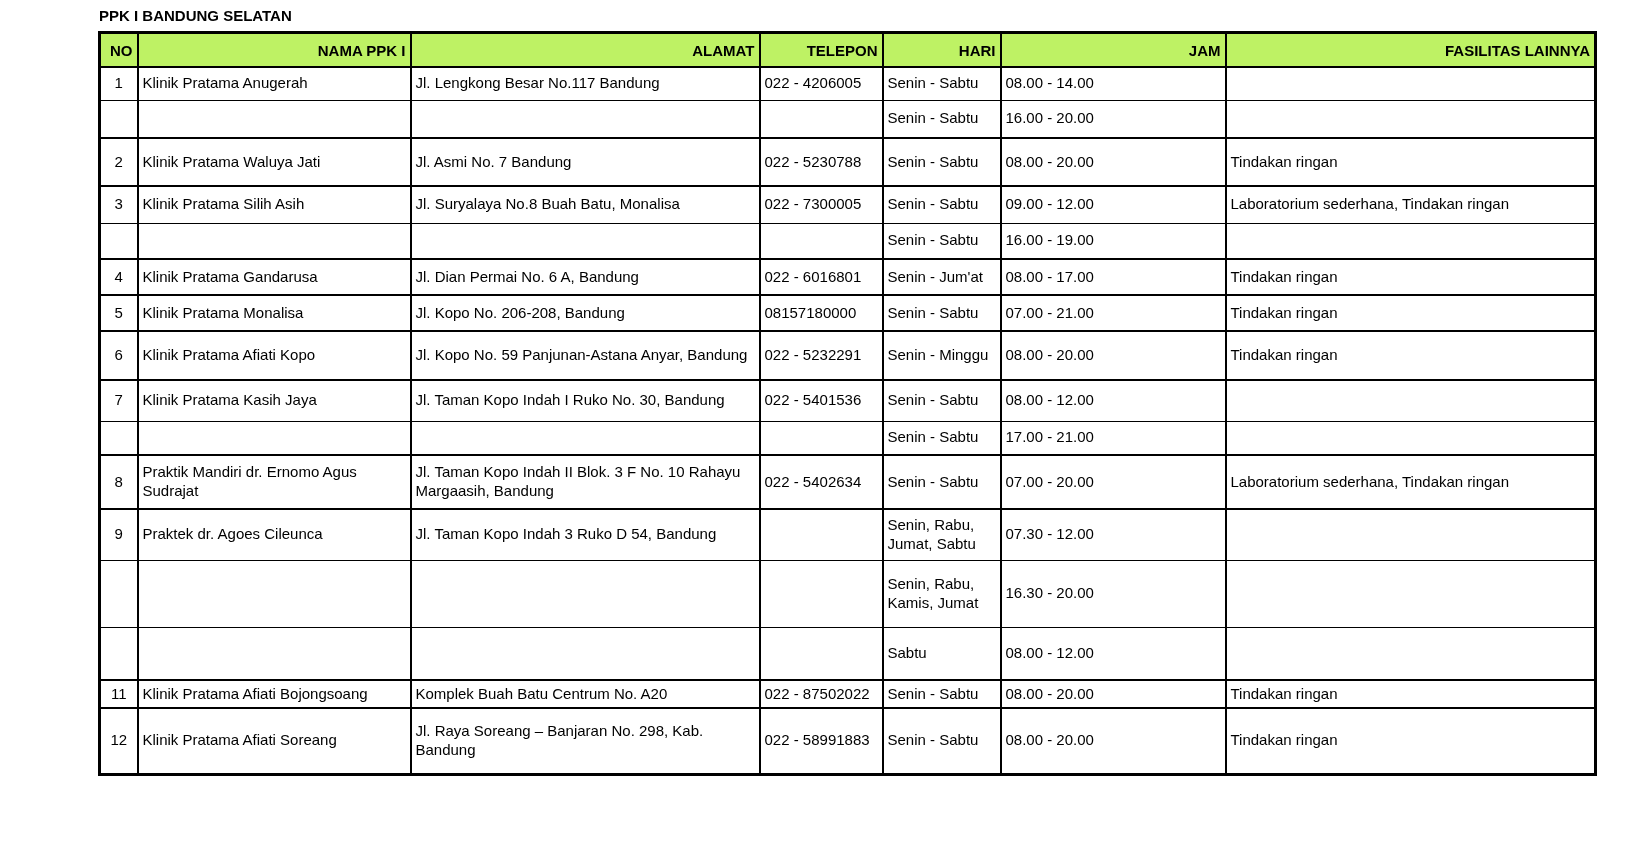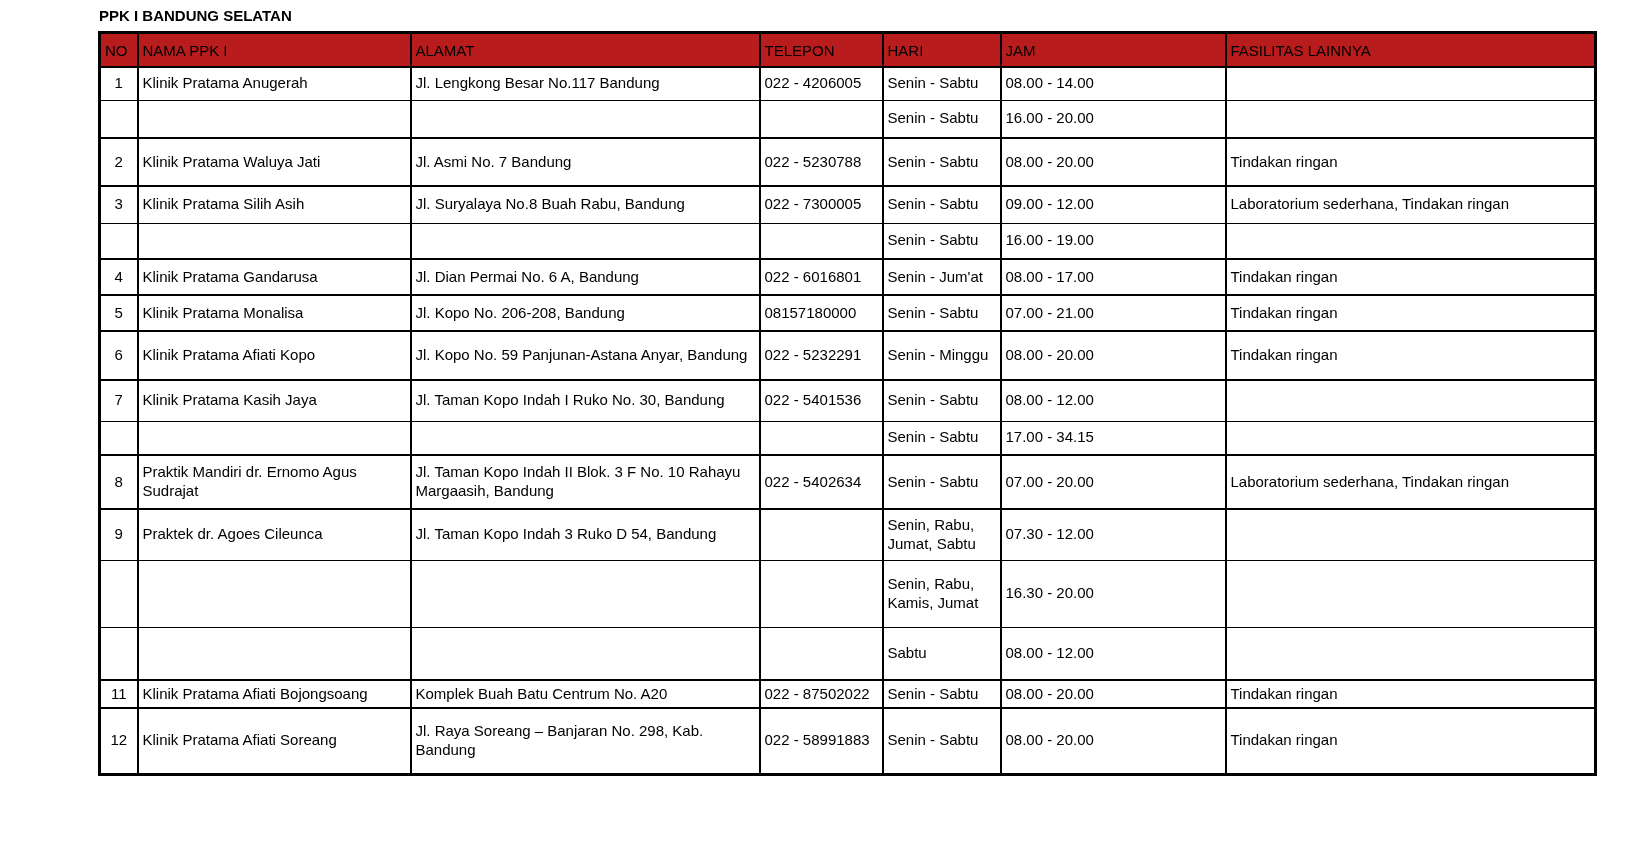--- a/index.html
+++ b/index.html
@@ -23,25 +23,25 @@
     letter-spacing: 0px;
     margin: 0 0 7px 1px;
     white-space: nowrap;
   }
   table.ppk-table {
     border-collapse: collapse;
     table-layout: fixed;
     border: 3px solid #000000;
   }
   table.ppk-table th {
-    background: #b91c1c;
+    background: #bef264;
     border: 2px solid #000000;
     font-size: 15px;
-    font-weight: normal;
-    text-align: left;
+    font-weight: bold;
+    text-align: right;
     vertical-align: middle;
     padding: 2px 4px;
     height: 28px;
     overflow: hidden;
   }
   table.ppk-table td {
     border-left: 2px solid #000000;
     border-top: 2px solid #000000;
     font-size: 15px;
     font-weight: normal;
@@ -118,21 +118,21 @@
           <td class="col-nama">Klinik Pratama Waluya Jati</td>
           <td class="col-alamat">Jl. Asmi No. 7 Bandung</td>
           <td class="col-telepon">022 - 5230788</td>
           <td class="col-hari">Senin - Sabtu</td>
           <td class="col-jam">08.00 - 20.00</td>
           <td class="col-fasilitas">Tindakan ringan</td>
         </tr>
         <tr style="height: 37px;">
           <td class="col-no">3</td>
           <td class="col-nama">Klinik Pratama Silih Asih</td>
-          <td class="col-alamat">Jl. Suryalaya No.8 Buah Rabu, Bandung</td>
+          <td class="col-alamat">Jl. Suryalaya No.8 Buah Batu, Monalisa</td>
           <td class="col-telepon">022 - 7300005</td>
           <td class="col-hari">Senin - Sabtu</td>
           <td class="col-jam">09.00 - 12.00</td>
           <td class="col-fasilitas">Laboratorium sederhana, Tindakan ringan</td>
         </tr>
         <tr class="sub-row" style="height: 36px;">
           <td class="col-no"></td>
           <td class="col-nama"></td>
           <td class="col-alamat"></td>
           <td class="col-telepon"></td>
@@ -175,21 +175,21 @@
           <td class="col-hari">Senin - Sabtu</td>
           <td class="col-jam">08.00 - 12.00</td>
           <td class="col-fasilitas"></td>
         </tr>
         <tr class="sub-row" style="height: 34px;">
           <td class="col-no"></td>
           <td class="col-nama"></td>
           <td class="col-alamat"></td>
           <td class="col-telepon"></td>
           <td class="col-hari">Senin - Sabtu</td>
-          <td class="col-jam">17.00 - 34.15</td>
+          <td class="col-jam">17.00 - 21.00</td>
           <td class="col-fasilitas"></td>
         </tr>
         <tr style="height: 54px;">
           <td class="col-no">8</td>
           <td class="col-nama">Praktik Mandiri dr. Ernomo Agus Sudrajat</td>
           <td class="col-alamat">Jl. Taman Kopo Indah II Blok. 3 F No. 10 Rahayu Margaasih, Bandung</td>
           <td class="col-telepon">022 - 5402634</td>
           <td class="col-hari">Senin - Sabtu</td>
           <td class="col-jam">07.00 - 20.00</td>
           <td class="col-fasilitas">Laboratorium sederhana, Tindakan ringan</td>

